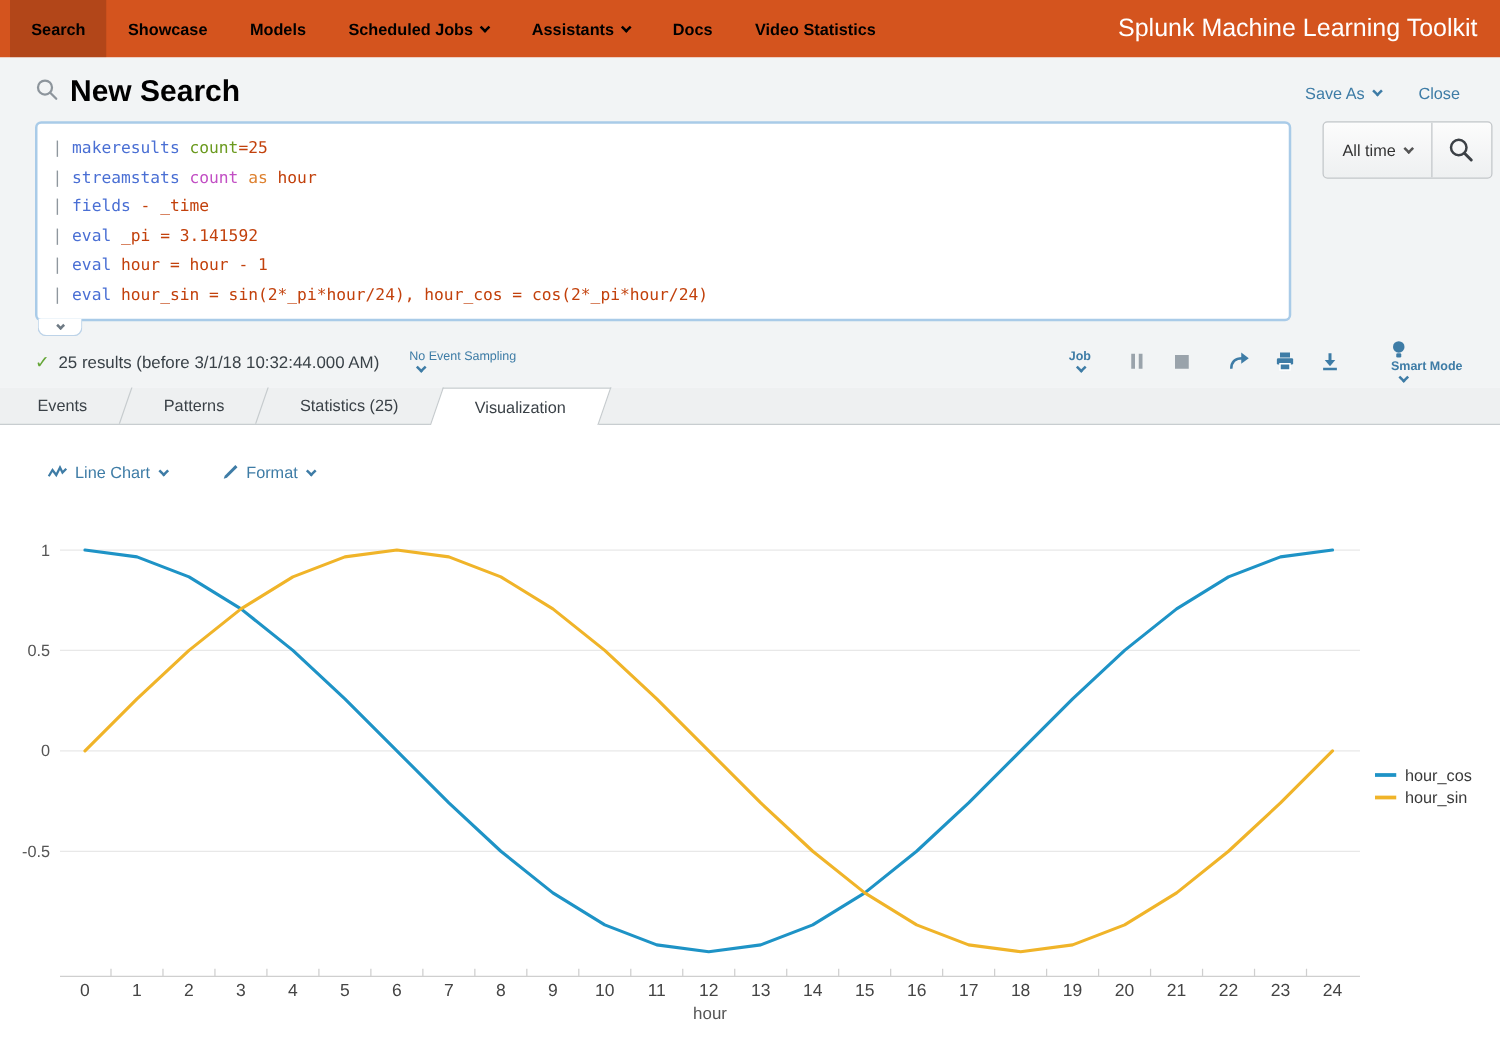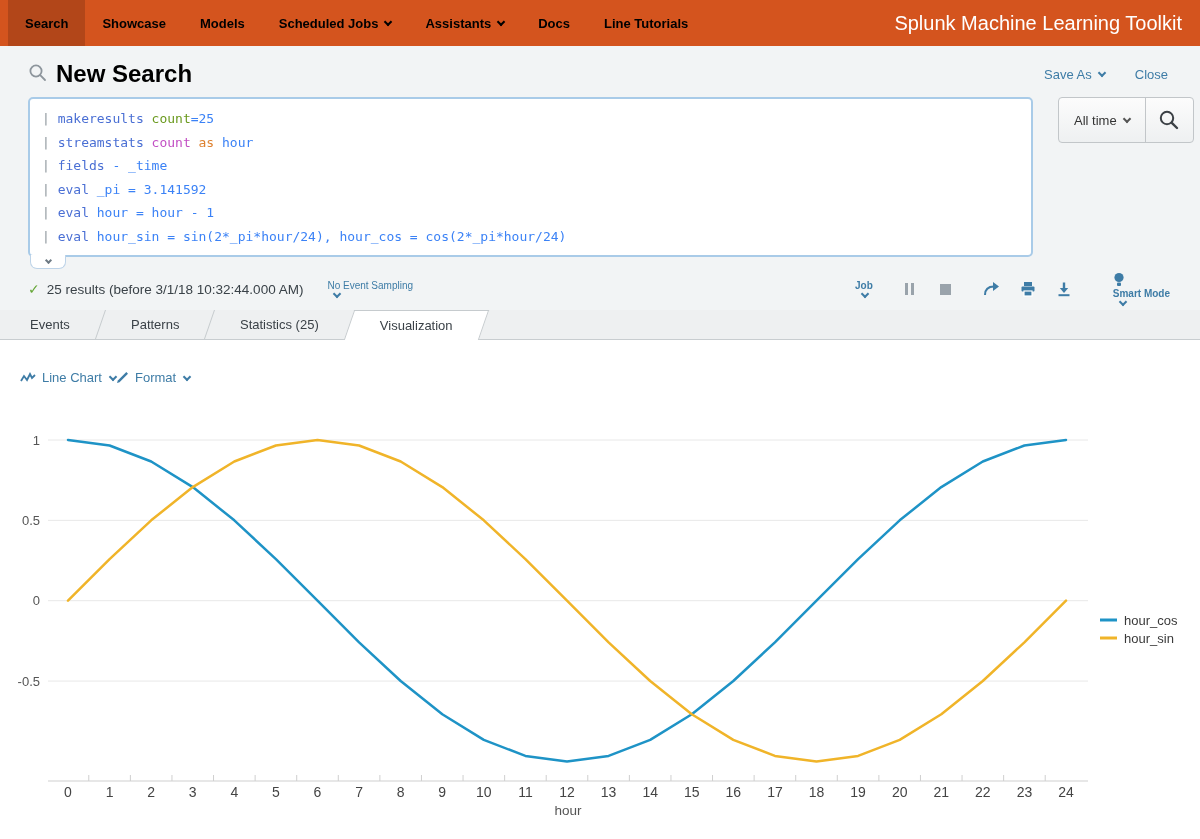--- a/index.html
+++ b/index.html
@@ -23,21 +23,21 @@
   .page-head h1{font-size:24px;font-weight:bold;color:#000000;margin-left:9px;}
   .head-actions{margin-left:auto;display:flex;align-items:flex-end;gap:30px;font-size:13px;}
   .head-actions a{color:var(--link);cursor:pointer;text-decoration:none;display:flex;align-items:center;}
 
   .search-box{position:absolute;top:51px;left:28px;width:1005px;height:160px;background:#fff;border:2px solid #a9cbe8;border-radius:5px;padding:8px 12px;font-family:"DejaVu Sans Mono","Liberation Mono",monospace;font-size:13px;line-height:23.6px;white-space:pre;overflow:hidden;cursor:text;}
   .tok-pipe{color:#8f979e;}
   .tok-command{color:#4a6fd4;}
   .tok-arg{color:#6b9a1f;}
   .tok-func{color:#c24fc4;}
   .tok-kw{color:#de8231;}
-  .tok-plain{color:#3b82f6;}
+  .tok-plain{color:#c2410c;}
 
   .time-group{position:absolute;top:51px;left:1035px;height:46px;display:flex;border:1px solid #c2c6c9;border-radius:4px;background:linear-gradient(#fcfcfc,#eef0f1);overflow:hidden;margin-left:23px;}
   .time-btn{display:flex;align-items:center;padding:0 15px;font-size:13px;color:#333;background:transparent;border:none;cursor:pointer;font-family:inherit;}
   .go-btn{display:flex;align-items:center;justify-content:center;width:48px;border:none;border-left:1px solid #c2c6c9;background:transparent;cursor:pointer;}
 
   .expand-tab{position:absolute;top:209px;left:30px;width:36px;height:14px;background:#fff;border:1px solid #bdd3e8;border-top:none;border-radius:0 0 7px 7px;display:flex;align-items:center;justify-content:center;cursor:pointer;}
   .expand-tab .chev{border-color:#6e7a84;margin:0 0 3px 0;width:5px;height:5px;}
 
   
   .results-bar{position:absolute;top:222px;left:0;width:1200px;height:42px;display:flex;align-items:center;padding:0 30px 0 28px;font-size:13.5px;color:#3a4248;}
@@ -53,21 +53,21 @@
   
   .tab-row{position:absolute;top:310px;left:0;width:1200px;height:30px;background:#eef0f1;border-bottom:1px solid #c8cdd0;display:flex;}
   .tab{position:relative;height:29px;line-height:29px;padding:0 30px;transform:skewX(-19deg);border-right:1px solid #c6cbce;color:#3a4147;font-size:13px;cursor:pointer;}
   .tab:first-child{margin-left:-10px;padding-left:40px;}
   .tab .lbl{display:inline-block;transform:skewX(19deg);}
   .tab.active{background:#fff;border:1px solid #c6cbce;border-bottom:none;height:30px;}
   .tab.pre-active{border-right:none;}
 
   
   .content{position:absolute;top:341px;left:0;width:1200px;height:498px;background:#fff;}
-  .viz-controls{position:absolute;top:29px;left:20px;display:flex;align-items:flex-end;font-size:13px;}
+  .viz-controls{position:absolute;top:29px;left:38px;display:flex;align-items:flex-end;gap:44px;font-size:13px;}
   .viz-link{color:var(--link);cursor:pointer;display:flex;align-items:center;gap:6px;}
   .chart-wrap{position:absolute;top:74px;left:0;width:1200px;height:424px;}
   svg text{font-family:"Liberation Sans",sans-serif;}
 </style>
 </head>
 <body>
 
 <div class="app">
 
   <header class="topnav">
@@ -86,21 +86,21 @@
           <span class="chev"></span>
         </div>
         <div class="nav-item">
           <span>Assistants</span>
           <span class="chev"></span>
         </div>
         <div class="nav-item">
           <span>Docs</span>
         </div>
         <div class="nav-item">
-          <span>Line Tutorials</span>
+          <span>Video Statistics</span>
         </div>
       </nav>
     <div class="nav-title">Splunk Machine Learning Toolkit</div>
   </header>
 
   <section class="search-section">
     <div class="page-head">
       <span>
         <svg width="19" height="19" viewBox="0 0 19 19">
             <circle cx="8" cy="8" r="5.6" fill="none" stroke="#8d959c" stroke-width="1.8"></circle>

